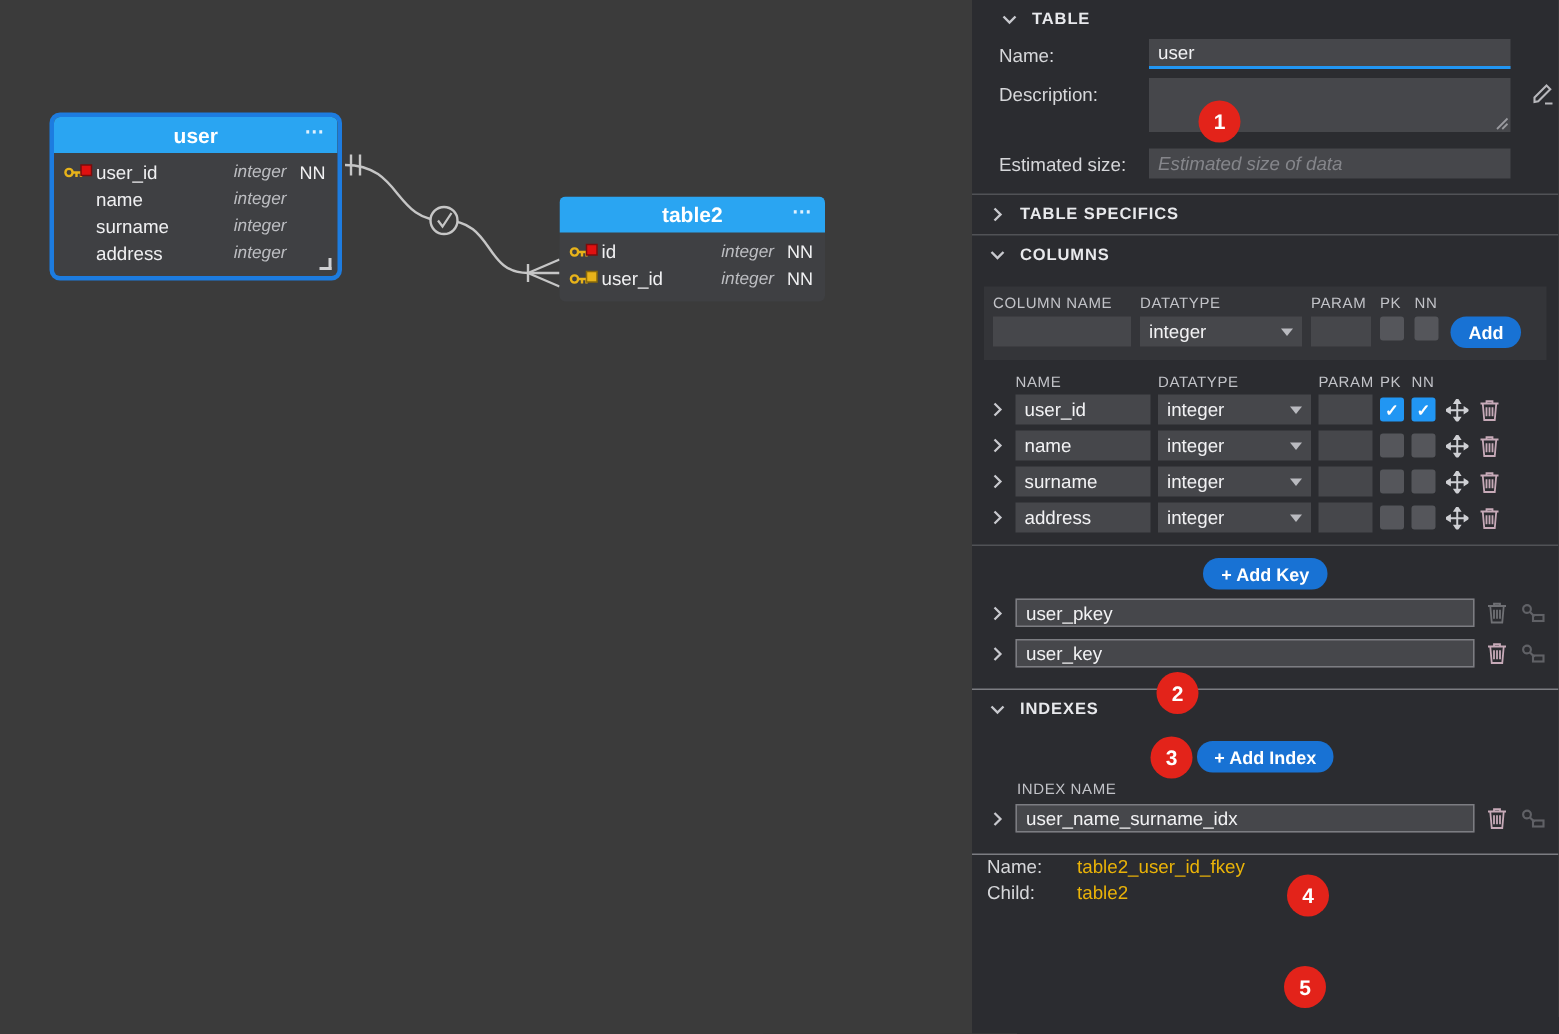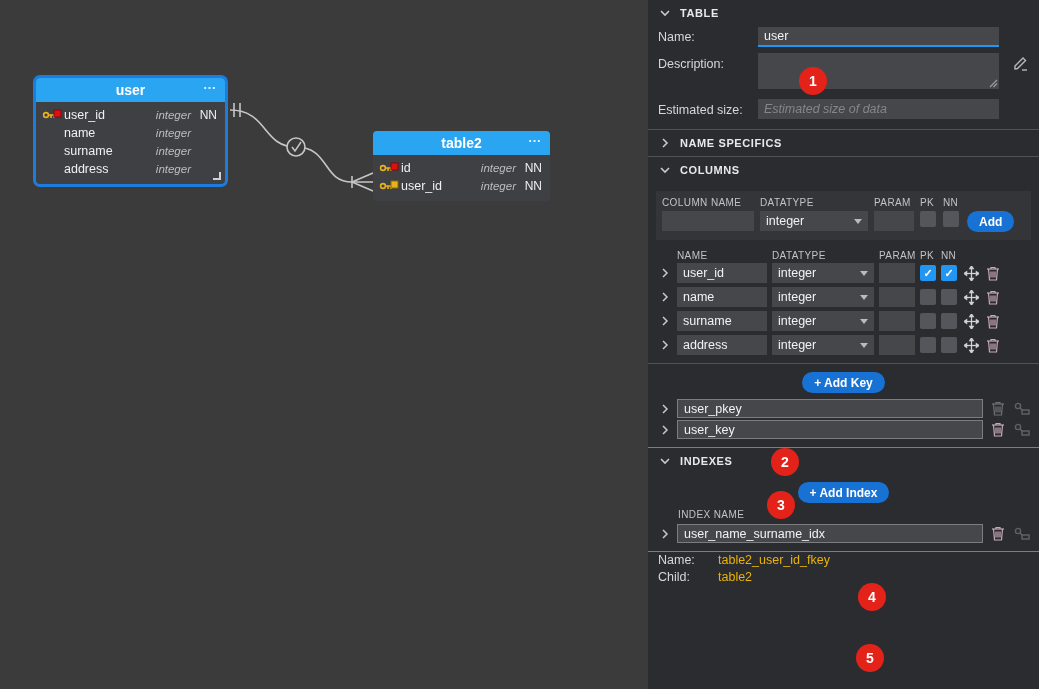--- a/index.html
+++ b/index.html
@@ -90,21 +90,21 @@
   .list-grid { display:flex; align-items:center; padding-left:10px; margin-bottom:4px; }
   .lg-chev { width:14px; margin-right:5px; }
   .lg-name { width:90px; margin-right:5px; }
   .lg-type { width:102px; margin-right:5px; }
   .lg-param{ width:36px; margin-right:5px; }
   .lg-pk   { width:16px; margin-right:5px; }
   .lg-nn   { width:16px; margin-right:5px; }
   .lg-icon { width:18px; margin-right:4px; display:flex; justify-content:center; cursor:pointer; }
 
   
-  .krow { display:flex; align-items:center; padding:0 8px 0 10px; margin-bottom:2px; }
+  .krow { display:flex; align-items:center; padding:0 8px 0 10px; margin-bottom:8px; }
   .krow .kinput { flex:1; height:19px; background:#46474b; border:1px solid #7c7d82;
                   padding:0 6px; font-size:12.5px; color:#f2f2f4; margin-right:8px; }
   .subhdr { font-size:10px; color:#c2c3c8; letter-spacing:0.4px; padding-left:30px; margin:4px 0 4px 0; }
 
   .icon-btn { cursor:pointer; display:flex; align-items:center; }
   .dim { opacity:0.55; }
 
   
   .rel-row { display:flex; padding-left:10px; font-size:12.5px; line-height:17px; }
   .rel-label { width:60px; color:#d6d7da; }
@@ -224,21 +224,21 @@
             <span class="cnn">NN</span>
           </div>
         </div>
       </div>
     </div>
   </div>
 
   <div id="panel">
 
 
-    <div class="section" style="border-top:none; padding-bottom:8px;">
+    <div class="section" style="border-top:none; padding-bottom:8px;margin-left:8px;">
       <div class="sec-head">
         <span class="chev">
           <svg width="14" height="14">
               <polyline points="3,5 7,9 11,5" fill="none" stroke="#c8c9ce" stroke-width="1.6"></polyline>
             </svg>
         </span>
         <span class="sec-title">TABLE</span>
       </div>
       <div class="frow">
         <span class="flabel">Name:</span>
@@ -272,21 +272,21 @@
       </div>
     </div>
 
     <div class="section">
       <div class="sec-head">
         <span class="chev">
           <svg width="14" height="14">
               <polyline points="5,3 9,7 5,11" fill="none" stroke="#c8c9ce" stroke-width="1.6"></polyline>
             </svg>
         </span>
-        <span class="sec-title">NAME SPECIFICS</span>
+        <span class="sec-title">TABLE SPECIFICS</span>
       </div>
     </div>
 
     <div class="section" style="padding-bottom:4px;">
       <div class="sec-head">
         <span class="chev">
           <svg width="14" height="14">
               <polyline points="3,5 7,9 11,5" fill="none" stroke="#c8c9ce" stroke-width="1.6"></polyline>
             </svg>
         </span>

